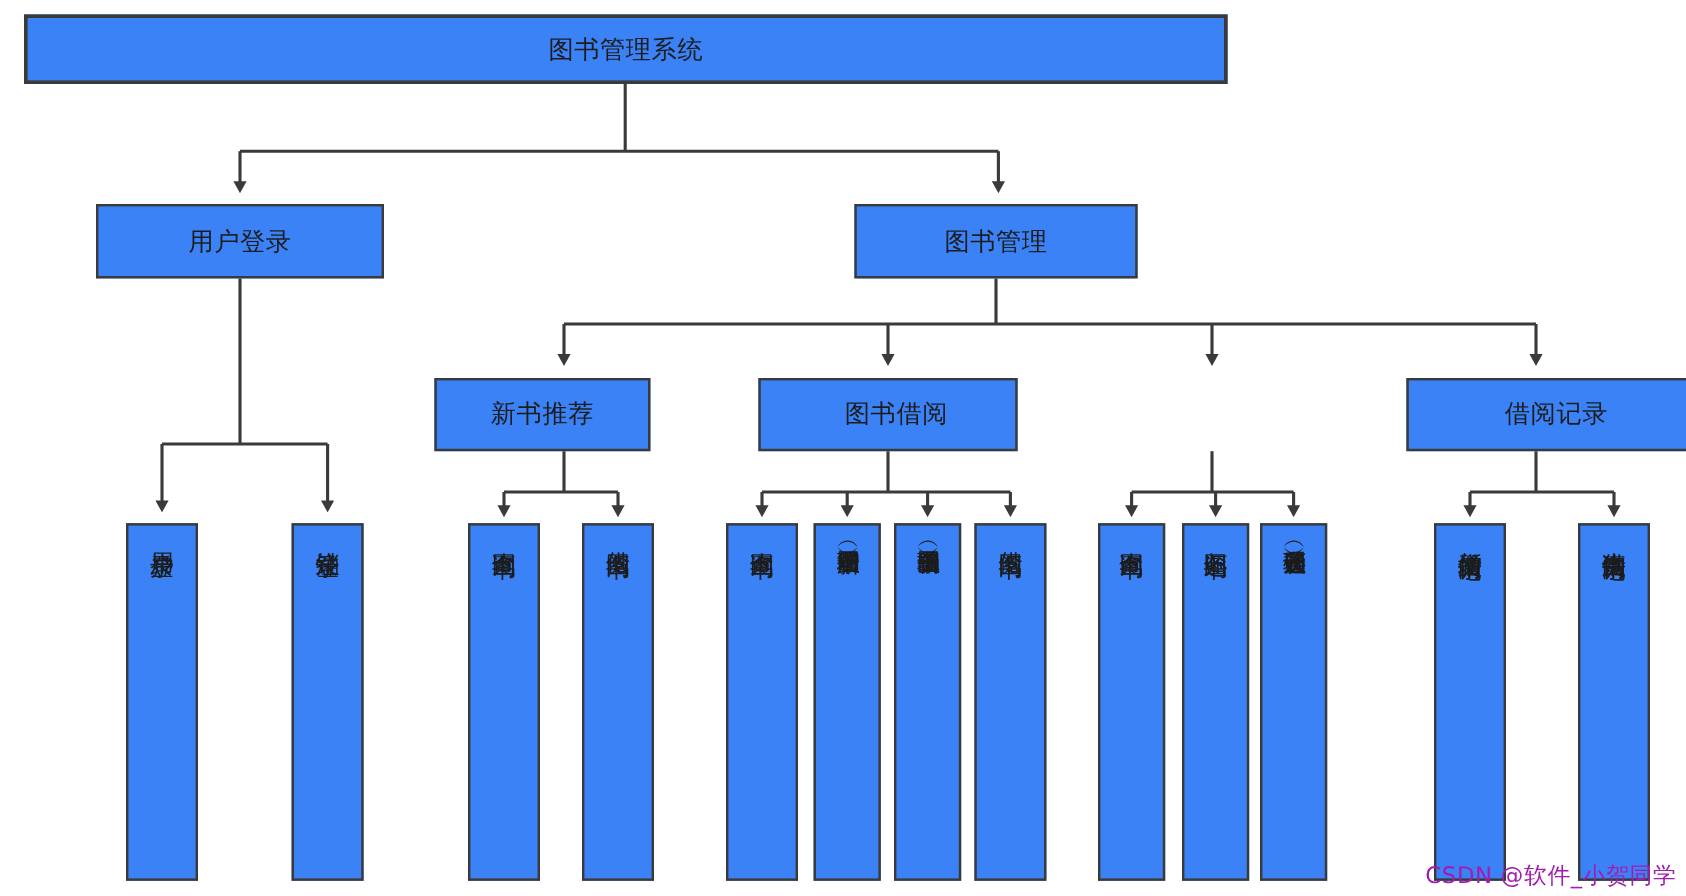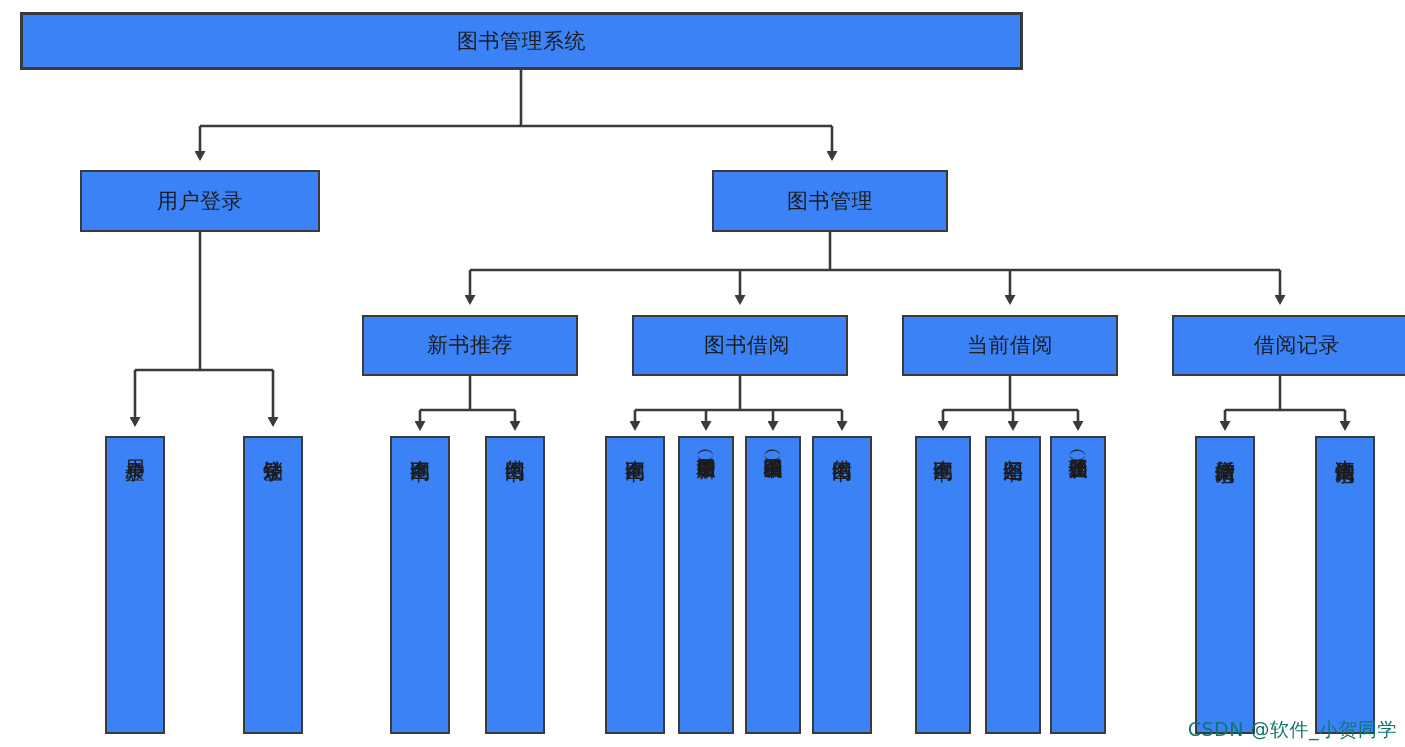--- a/index.html
+++ b/index.html
@@ -62,21 +62,21 @@
     width: 1405px;
     height: 747px;
     z-index: 1;
     pointer-events: none;
   }
   .watermark {
     position: absolute;
     right: 8px;
     bottom: 4px;
     font-size: 19px;
-    color: #0f766e;
+    color: #a21caf;
     letter-spacing: 0.5px;
     z-index: 5;
     white-space: nowrap;
   }
 </style>
 </head>
 <body>
 
 <div id="canvas">
 
@@ -134,28 +134,25 @@
     <span class="node-label">图书管理系统</span>
   </div>
 
   <div class="node" style="left:80px; top:170px; width:240px; height:62px;">
     <span class="node-label">用户登录</span>
   </div>
   <div class="node" style="left:712px; top:170px; width:236px; height:62px;">
     <span class="node-label">图书管理</span>
   </div>
 
-  <div class="node" style="left:362px; top:315px; width:216px; height:61px;">
+  <div class="node" style="left:362px; top:315px; width:180px; height:61px;">
     <span class="node-label">新书推荐</span>
   </div>
   <div class="node" style="left:632px; top:315px; width:216px; height:61px;padding-left:14px;">
     <span class="node-label">图书借阅</span>
-  </div>
-  <div class="node" style="left:902px; top:315px; width:216px; height:61px;">
-    <span class="node-label">当前借阅</span>
   </div>
   <div class="node" style="left:1172px; top:315px; width:250px; height:61px;">
     <span class="node-label">借阅记录</span>
   </div>
 
   <div class="node leaf" style="left:105px; top:436px; width:60px; height:298px;">
     <span class="node-label">用户登录</span>
   </div>
   <div class="node leaf" style="left:243px; top:436px; width:60px; height:298px;">
     <span class="node-label">注销登录</span>

